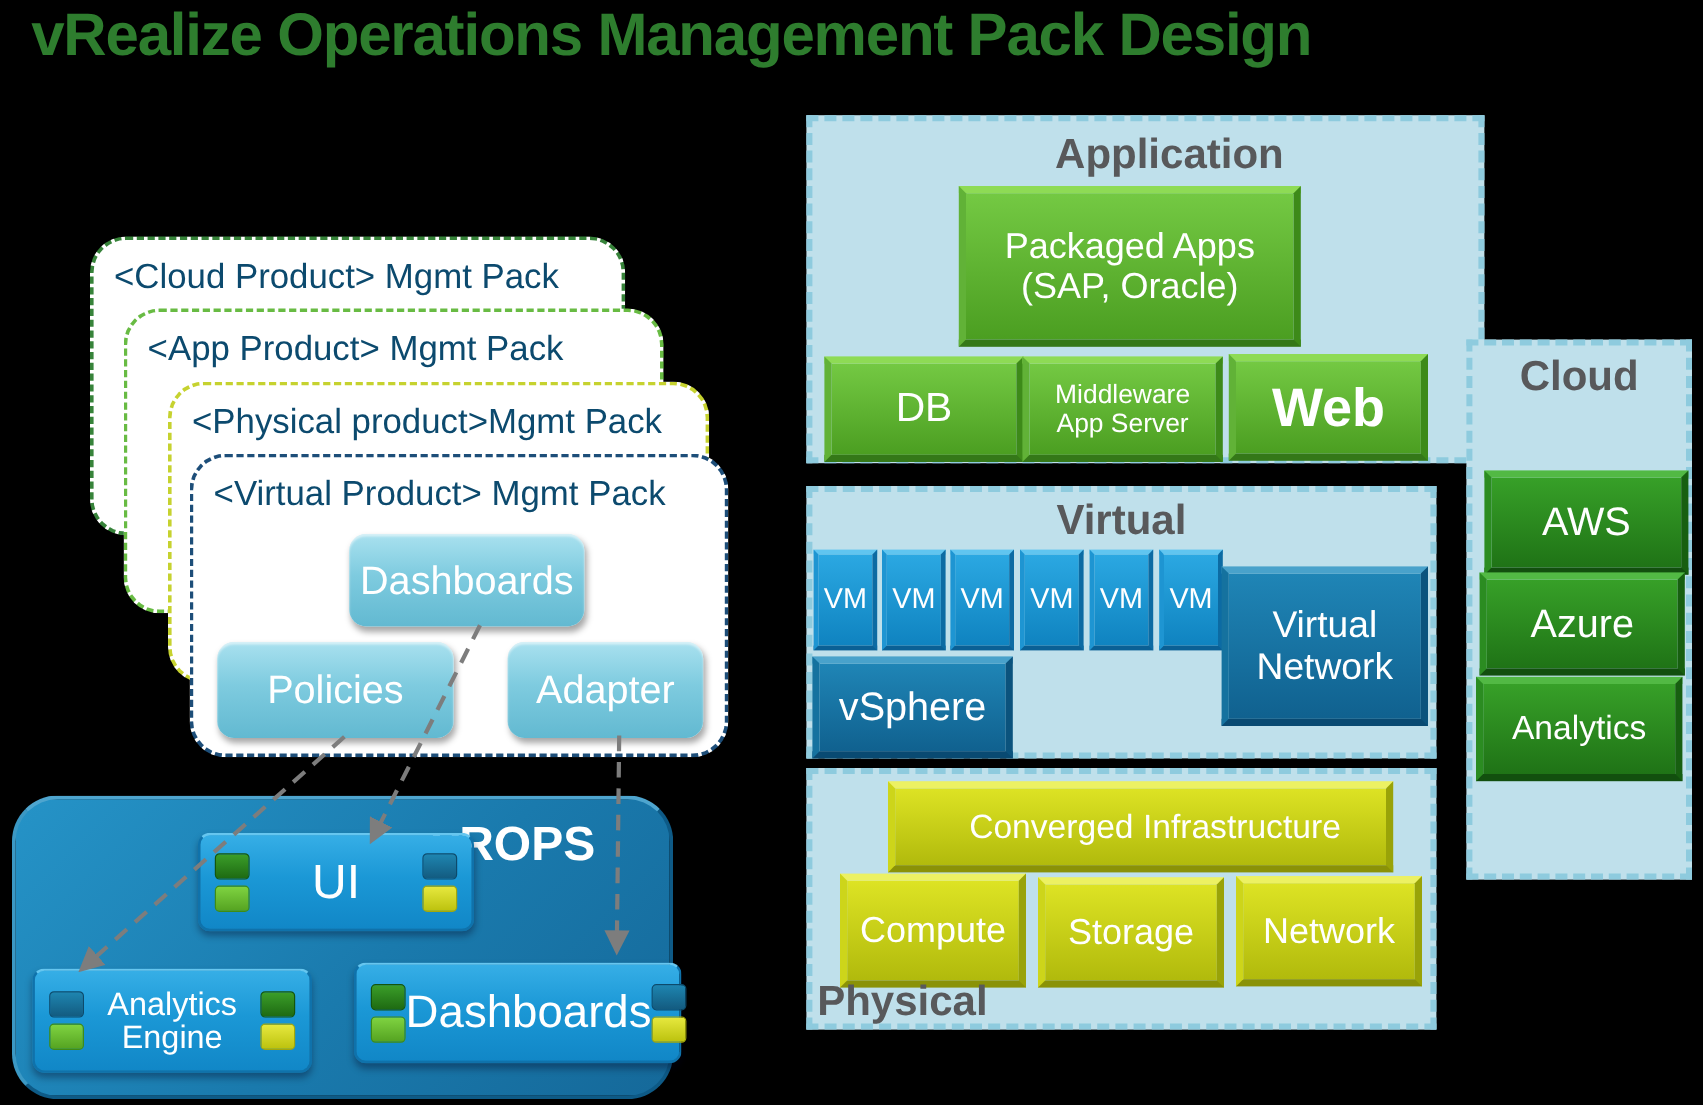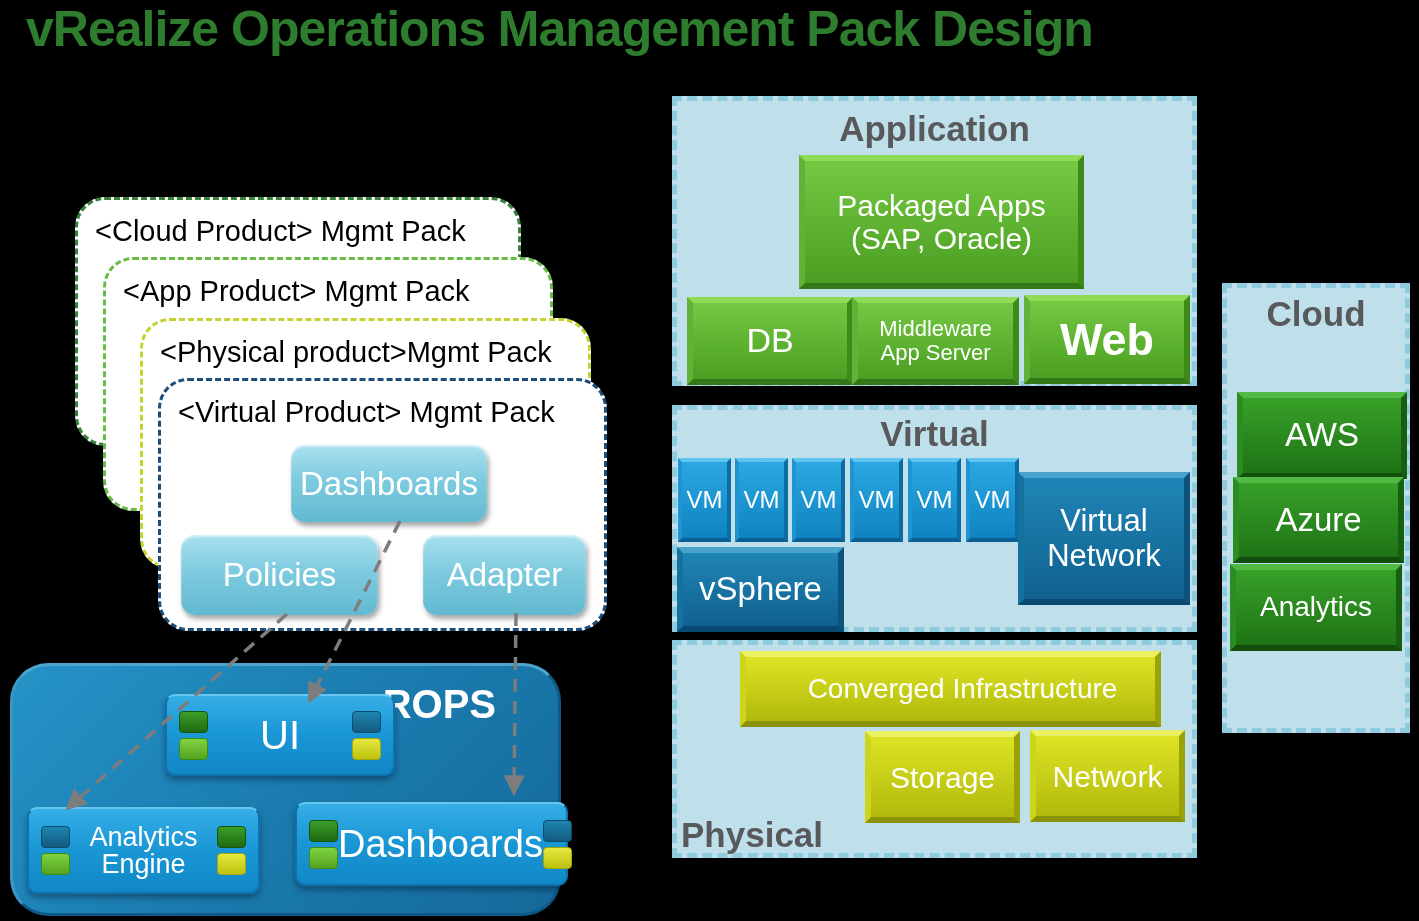--- a/index.html
+++ b/index.html
@@ -5,21 +5,21 @@
   html,body{margin:0;padding:0;background:#000;}
   .stage{position:relative;width:1419px;height:921px;background:#000;overflow:hidden;
          font-family:"Liberation Sans", sans-serif;}
   .abs{position:absolute;}
 
   
   .title{left:26px;top:0px;font-size:50px;font-weight:bold;color:#2e7d2e;letter-spacing:-1px;white-space:nowrap;}
 
   
   .card{background:#ffffff;border-radius:30px;border:3px dashed #999;}
-  .card-label{padding:15px 0 0 17px;font-size:29px;color:#000000;white-space:nowrap;}
+  .card-label{padding:15px 0 0 17px;font-size:29px;color:#0c4a6e;white-space:nowrap;}
   .card1{border-color:#37833a;z-index:1;}
   .card2{border-color:#68bb43;z-index:2;}
   .card3{border-color:#c6d22f;z-index:3;}
   .card4{border-color:#1d4e79;z-index:4;}
 
   
   .lblue{background:linear-gradient(#a9e1ef 0%,#7ecbdf 45%,#62b9d1 100%);
          border-radius:14px;color:#fff;display:flex;align-items:center;justify-content:center;
          font-size:33px;box-shadow:2px 4px 5px rgba(0,0,0,.35), inset 0 2px 2px rgba(255,255,255,.55);}
 
@@ -111,21 +111,21 @@
         <span class="chip c-g"></span>
       </span>
       <span class="module-label" style="font-size:38px;">Dashboards</span>
       <span class="chip-col">
         <span class="chip c-t"></span>
         <span class="chip c-y"></span>
       </span>
     </div>
   </div>
 
-  <div class="abs panel" style="left:672px;top:96px;width:515px;height:280px;">
+  <div class="abs panel" style="left:672px;top:96px;width:515px;height:280px;padding-left:40px;">
     <div class="panel-title" style="margin-top:8px;">Application</div>
     <div class="abs bevel bevel-green" style="left:122px;top:54px;width:273px;height:122px;font-size:30px;">Packaged Apps (SAP, Oracle)</div>
     <div class="abs bevel bevel-green" style="left:10px;top:196px;width:154px;height:76px;font-size:34px;">DB</div>
     <div class="abs bevel bevel-green" style="left:175px;top:196px;width:155px;height:76px;font-size:22px;">Middleware App Server</div>
     <div class="abs bevel bevel-green" style="left:347px;top:194px;width:154px;height:77px;font-size:45px;font-weight:bold;">Web</div>
   </div>
 
   <div class="abs panel" style="left:672px;top:405px;width:515px;height:217px;">
     <div class="panel-title" style="margin-top:4px;">Virtual</div>
     <div class="abs bevel bevel-vm" style="left:1px;top:48px;width:45px;height:76px;font-size:24px;">VM</div>
@@ -133,20 +133,21 @@
     <div class="abs bevel bevel-vm" style="left:115px;top:48px;width:45px;height:76px;font-size:24px;">VM</div>
     <div class="abs bevel bevel-vm" style="left:173px;top:48px;width:45px;height:76px;font-size:24px;">VM</div>
     <div class="abs bevel bevel-vm" style="left:231px;top:48px;width:45px;height:76px;font-size:24px;">VM</div>
     <div class="abs bevel bevel-vm" style="left:289px;top:48px;width:45px;height:76px;font-size:24px;">VM</div>
     <div class="abs bevel bevel-dblue" style="left:341px;top:62px;width:160px;height:121px;font-size:31px;">Virtual Network</div>
     <div class="abs bevel bevel-dblue" style="left:0px;top:137px;width:155px;height:73px;font-size:33px;">vSphere</div>
   </div>
 
   <div class="abs panel" style="left:672px;top:640px;width:515px;height:208px;">
     <div class="abs bevel bevel-yellow" style="left:63px;top:6px;width:385px;height:64px;font-size:28px;padding-left:24px;">Converged Infrastructure</div>
+    <div class="abs bevel bevel-yellow" style="left:23px;top:83px;width:143px;height:83px;font-size:30px;">Compute</div>
     <div class="abs bevel bevel-yellow" style="left:188px;top:86px;width:143px;height:80px;font-size:30px;">Storage</div>
     <div class="abs bevel bevel-yellow" style="left:353px;top:85px;width:143px;height:80px;font-size:30px;">Network</div>
     <div class="abs panel-title" style="left:4px;top:170px;">Physical</div>
   </div>
 
   <div class="abs panel" style="left:1222px;top:283px;width:178px;height:440px;">
     <div class="panel-title" style="margin-top:6px;">Cloud</div>
     <div class="abs bevel bevel-dgreen" style="left:10px;top:104px;width:158px;height:75px;font-size:33px;">AWS</div>
     <div class="abs bevel bevel-dgreen" style="left:6px;top:189px;width:159px;height:74px;font-size:33px;">Azure</div>
     <div class="abs bevel bevel-dgreen" style="left:3px;top:276px;width:160px;height:75px;font-size:28px;">Analytics</div>

